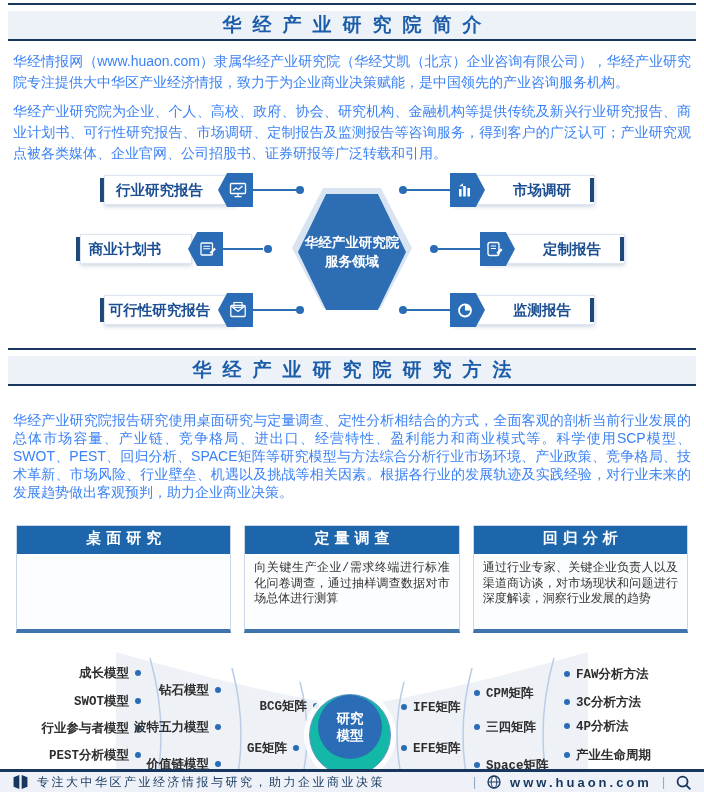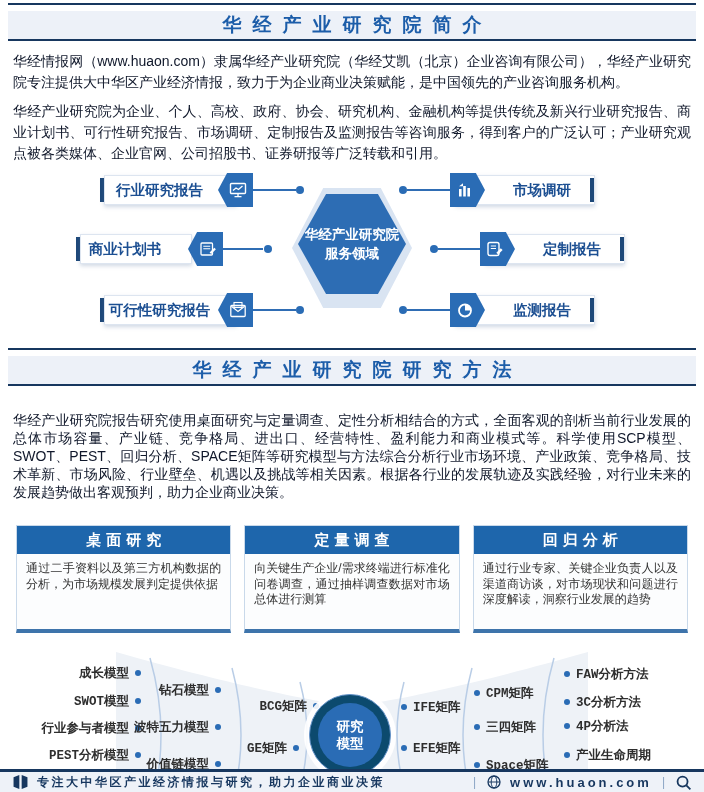--- a/index.html
+++ b/index.html
@@ -4,21 +4,21 @@
 <style>
   html,body{margin:0;padding:0;}
   body{
     width:704px;height:792px;position:relative;background:#ffffff;overflow:hidden;
     font-family:"Liberation Sans","DejaVu Sans",sans-serif;color:#2b2b2b;
   }
   .rule{height:2px;background:#17375f;margin:0 8px;}
   .rule-top{margin-top:3px;}
   .band{margin:6px 8px 0;background:#edf1f8;height:28px;line-height:28px;text-align:center;
         font-size:19px;font-weight:bold;color:#1c5da9;letter-spacing:11px;text-indent:11px;}
-  .para{margin:10px 13px 0;font-size:14px;line-height:21px;text-align:justify;color:#0f172a;}
+  .para{margin:10px 13px 0;font-size:14px;line-height:21px;text-align:justify;color:#3b82f6;}
   .para2{margin-top:8px;}
   .para3{margin-top:25px;line-height:18px;}
 
   
   .services{position:relative;height:172px;margin-top:4px;}
   .services *{position:absolute;}
   .vbar{width:4px;height:24px;background:#1d4879;}
   .sbox{height:30px;background:#fff;border:1px solid #dde5f0;box-sizing:border-box;
         box-shadow:0 2px 4px rgba(90,120,160,.28);display:flex;align-items:center;justify-content:center;
         font-size:14.5px;font-weight:bold;color:#1c4f92;}
@@ -26,49 +26,49 @@
   .sbox-l{padding-right:22px;}
   .sbox-r{padding-left:34px;}
   .sbadge{width:35px;height:34px;background:#2a6cb5;display:flex;align-items:center;justify-content:center;z-index:2;}
   .badge-l{clip-path:polygon(0% 50%,26% 0%,100% 0%,100% 100%,26% 100%);padding-left:5px;box-sizing:border-box;}
   .badge-r{clip-path:polygon(0% 0%,74% 0%,100% 50%,74% 100%,0% 100%);padding-right:5px;box-sizing:border-box;}
   .sbadge svg{position:static;}
   .sline{height:2px;background:#2f6db4;}
   .sdot{width:8px;height:8px;border-radius:50%;background:#2a6cb5;}
   .hex-halo{left:292px;top:20px;width:120px;height:120px;background:#d9e4f2;
         clip-path:polygon(0% 50%,26% 0%,74% 0%,100% 50%,74% 100%,26% 100%);}
-  .hex{left:298px;top:26px;width:108px;height:100px;background:#2d6db4;
+  .hex{left:298px;top:26px;width:108px;height:116px;background:#2d6db4;
         clip-path:polygon(0% 50%,26% 0%,74% 0%,100% 50%,74% 100%,26% 100%);
         display:flex;flex-direction:column;align-items:center;justify-content:center;}
   .hex div{position:static;color:#fff;font-weight:bold;font-size:13.5px;line-height:19px;}
 
   
-  .methods{display:flex;gap:13px;margin:24px 16px 0;}
+  .methods{display:flex;gap:13px;margin:24px 16px 0;font-family:Liberation Mono, monospace;}
   .mbox{flex:1;background:#fcfdfe;border:1px solid #c9d9ea;border-bottom:4px solid #3e74ab;}
   .mbox-h{background:#1e66ac;color:#fff;font-weight:bold;font-size:15px;height:28px;line-height:28px;
           text-align:center;letter-spacing:5px;text-indent:5px;}
   .mbox-b{padding:7px 9px 6px;font-size:12px;line-height:15.5px;color:#333;min-height:62px;text-align:justify;}
 
   
   .models{position:relative;height:175px;margin-top:15px;}
   .models svg.fbg{position:absolute;left:0;top:0;}
   .mitem{position:absolute;height:18px;display:flex;align-items:center;gap:6px;
          font-size:12.5px;font-weight:bold;color:#2e2e2e;white-space:nowrap;font-family:Liberation Mono, monospace;}
   .mdot{width:6px;height:6px;border-radius:50%;background:#2a6cb5;flex:0 0 auto;}
   .mcircle-outer{position:absolute;left:309px;top:46px;width:80px;height:80px;border-radius:50%;
-         background:#0c4a6e;border:1px solid #6593c9;display:flex;align-items:center;justify-content:center;
+         background:#14b8a6;border:1px solid #6593c9;display:flex;justify-content:center;
          box-shadow:0 0 0 5px rgba(255,255,255,.9);}
   .mcircle{width:64px;height:64px;border-radius:50%;background:#2a6cb5;display:flex;flex-direction:column;
          align-items:center;justify-content:center;}
   .mcircle div{color:#fff;font-weight:bold;font-size:13.5px;line-height:17px;}
 
   
   .footer{position:absolute;left:0;right:0;bottom:0;height:20px;border-top:3px solid #17375f;
           background:#eef2f8;display:flex;align-items:center;padding:0 12px;}
-  .f-tagline{font-size:12px;font-weight:bold;color:#17375f;letter-spacing:2.5px;margin-left:8px;}
+  .f-tagline{font-size:12px;font-weight:normal;color:#17375f;letter-spacing:2.5px;margin-left:8px;}
   .f-sep{color:#8aa5c4;font-size:12px;margin:0 10px;}
   .f-sep-first{margin-left:auto;}
   .f-site{font-size:13px;font-weight:bold;color:#17375f;letter-spacing:3px;}
   .f-icon{display:flex;align-items:center;}
 </style>
 </head>
 <body>
 
 <div class="rule rule-top"></div>
 <div class="band">
@@ -179,21 +179,20 @@
 <div class="band">
   <span>华经产业研究院研究方法</span>
 </div>
 <div class="rule"></div>
 
 <p class="para para3">华经产业研究院报告研究使用桌面研究与定量调查、定性分析相结合的方式，全面客观的剖析当前行业发展的总体市场容量、产业链、竞争格局、进出口、经营特性、盈利能力和商业模式等。科学使用SCP模型、SWOT、PEST、回归分析、SPACE矩阵等研究模型与方法综合分析行业市场环境、产业政策、竞争格局、技术革新、市场风险、行业壁垒、机遇以及挑战等相关因素。根据各行业的发展轨迹及实践经验，对行业未来的发展趋势做出客观预判，助力企业商业决策。</p>
 
 <div class="methods">
   <div class="mbox">
     <div class="mbox-h">桌面研究</div>
-    <div class="mbox-b">通过二手资料以及第三方机构数据的分析，为市场规模发展判定提供依据</div>
   </div>
   <div class="mbox">
     <div class="mbox-h">定量调查</div>
     <div class="mbox-b">向关键生产企业/需求终端进行标准化问卷调查，通过抽样调查数据对市场总体进行测算</div>
   </div>
   <div class="mbox">
     <div class="mbox-h">回归分析</div>
     <div class="mbox-b">通过行业专家、关键企业负责人以及渠道商访谈，对市场现状和问题进行深度解读，洞察行业发展的趋势</div>
   </div>
 </div>

